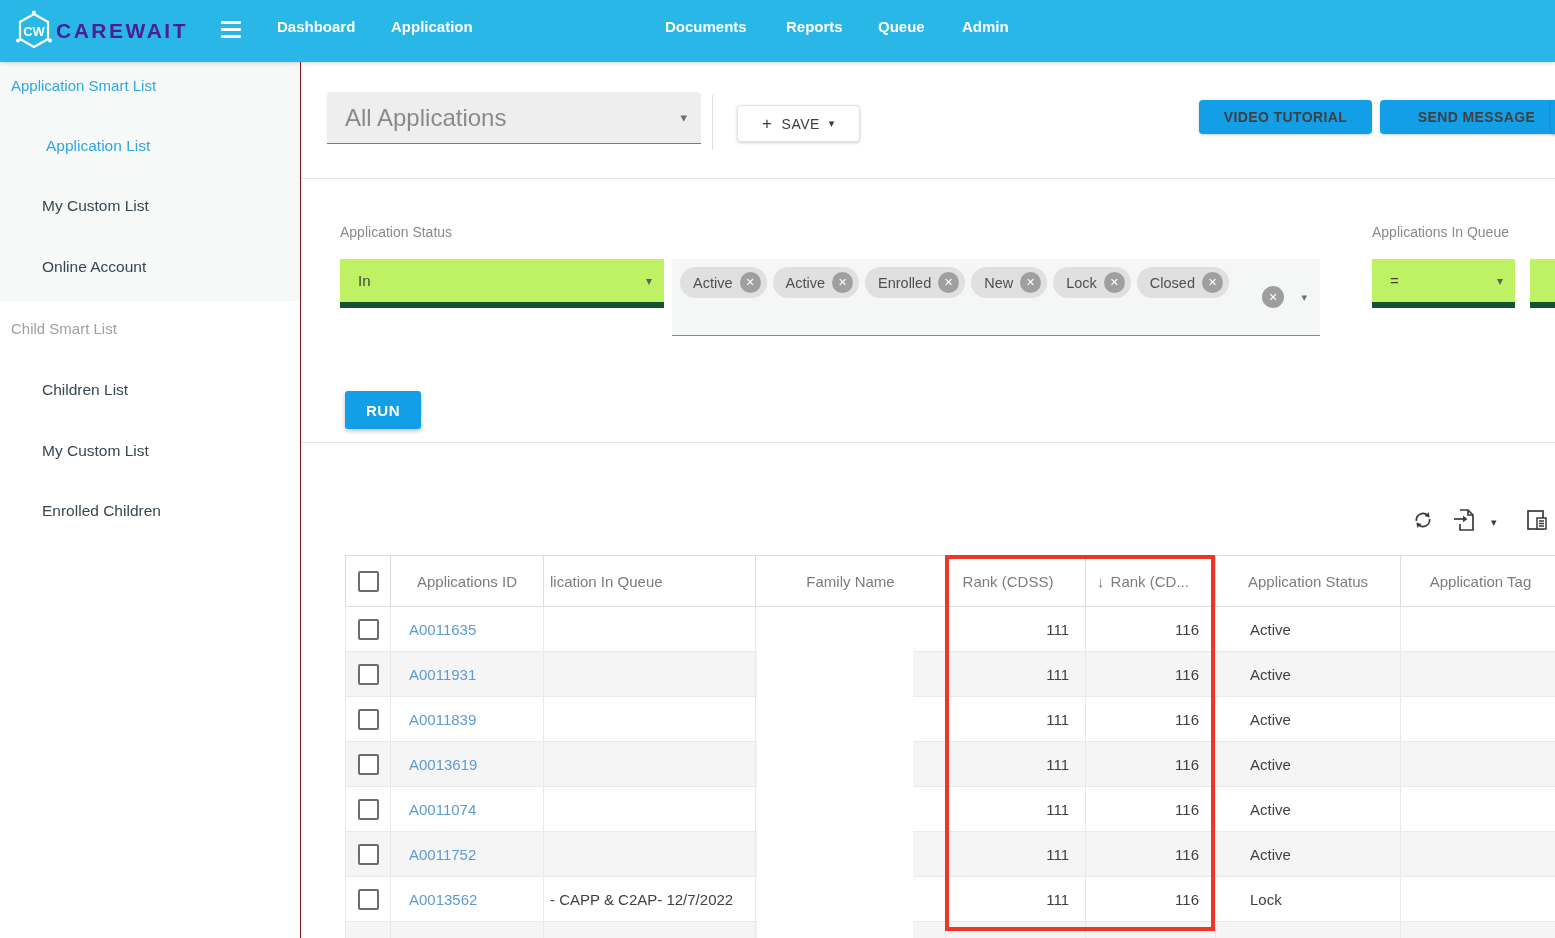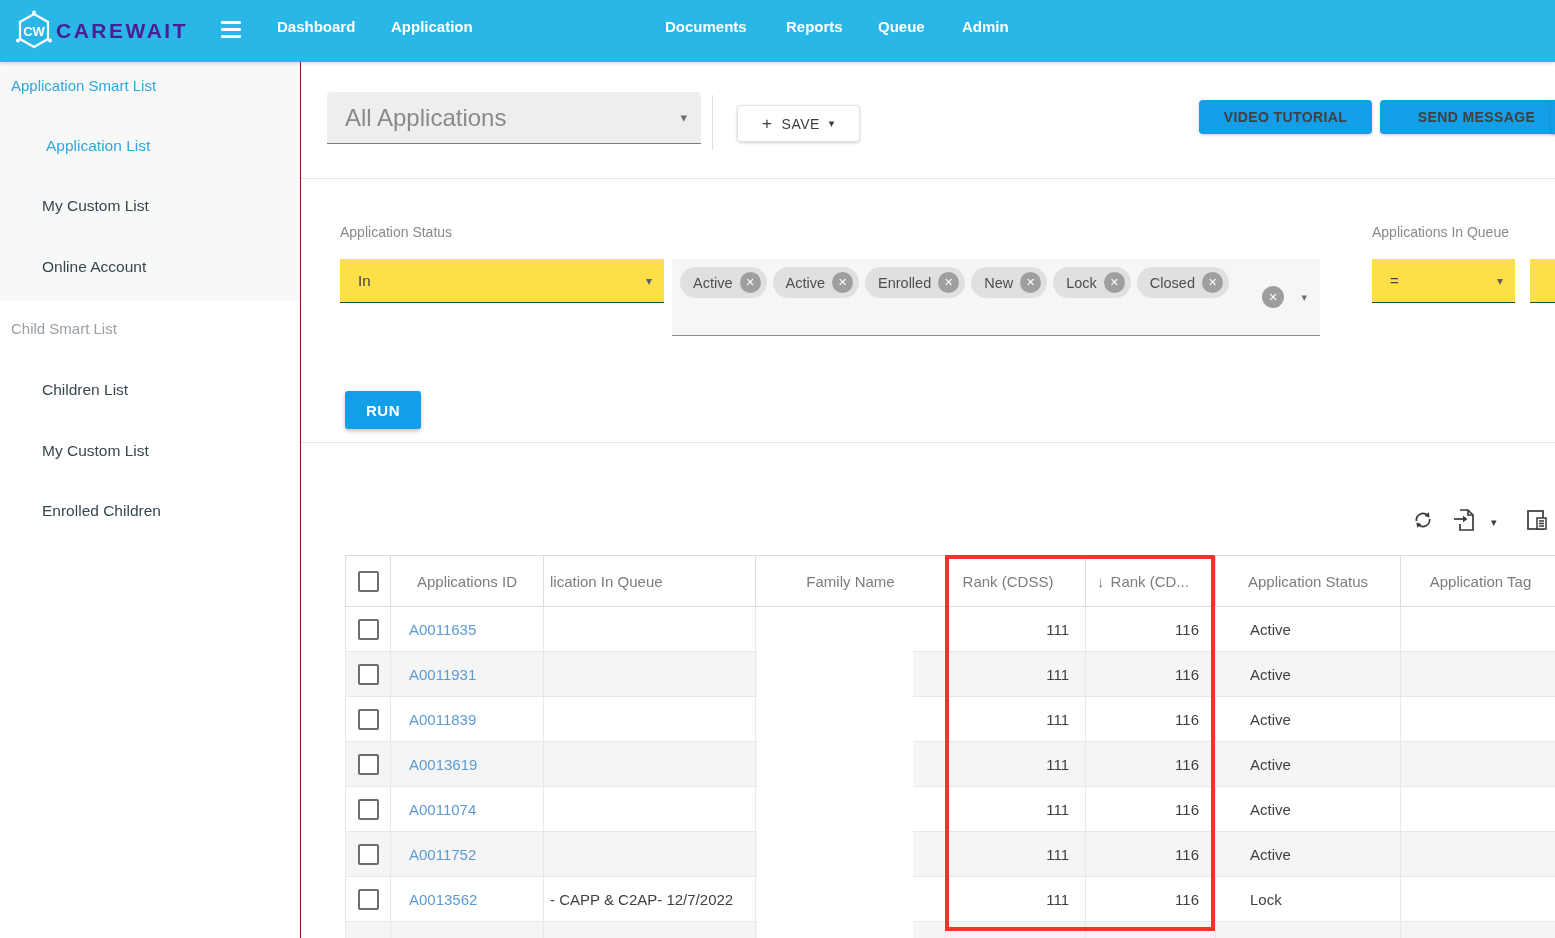--- a/index.html
+++ b/index.html
@@ -35,21 +35,21 @@
     font-size:14px;color:#3c3c3c;letter-spacing:.5px;}
   .save-btn .plus{font-size:17px;color:#3c3c3c;}
   .save-btn .caret{font-size:11px;color:#3c3c3c;}
   .blue-btn{position:absolute;top:100px;height:34px;background:#129fe8;border:none;border-radius:4px;
     color:#404040;font-weight:700;font-size:14px;letter-spacing:.4px;cursor:pointer;
     box-shadow:0 1px 3px rgba(0,0,0,.2);display:flex;align-items:center;justify-content:center;
     font-family:"Liberation Sans",sans-serif;}
   .hline{position:absolute;left:301px;right:0;height:1px;background:#e5e5e5;}
   
   .flabel{position:absolute;font-size:14px;color:#8a8a8a;}
-  .fselect{position:absolute;top:259px;height:43px;background:#fde047;border-bottom:1px solid #14532d;
+  .fselect{position:absolute;top:259px;height:43px;background:#bef264;border-bottom:6px solid #14532d;
     cursor:pointer;display:flex;align-items:center;}
   .fselect .val{font-size:15px;color:#424242;padding-left:18px;}
   .fselect .caret{position:absolute;right:12px;color:#616161;font-size:12px;}
   .chipbox{position:absolute;left:672px;top:259px;width:648px;height:77px;background:#f5f6f6;
     border-bottom:1px solid #8a8a8a;box-sizing:border-box;padding:8px 84px 8px 8px;
     display:flex;flex-wrap:wrap;gap:6px;align-content:flex-start;}
   .chip{display:inline-flex;align-items:center;height:31px;background:#e0e0e0;border-radius:16px;
     padding:0 6px 0 13px;gap:7px;font-size:14.5px;color:#4f4f4f;cursor:default;}
   .chip-x{width:21px;height:21px;border-radius:50%;background:#9f9f9f;color:#fff;font-size:11px;
     display:flex;align-items:center;justify-content:center;cursor:pointer;}

